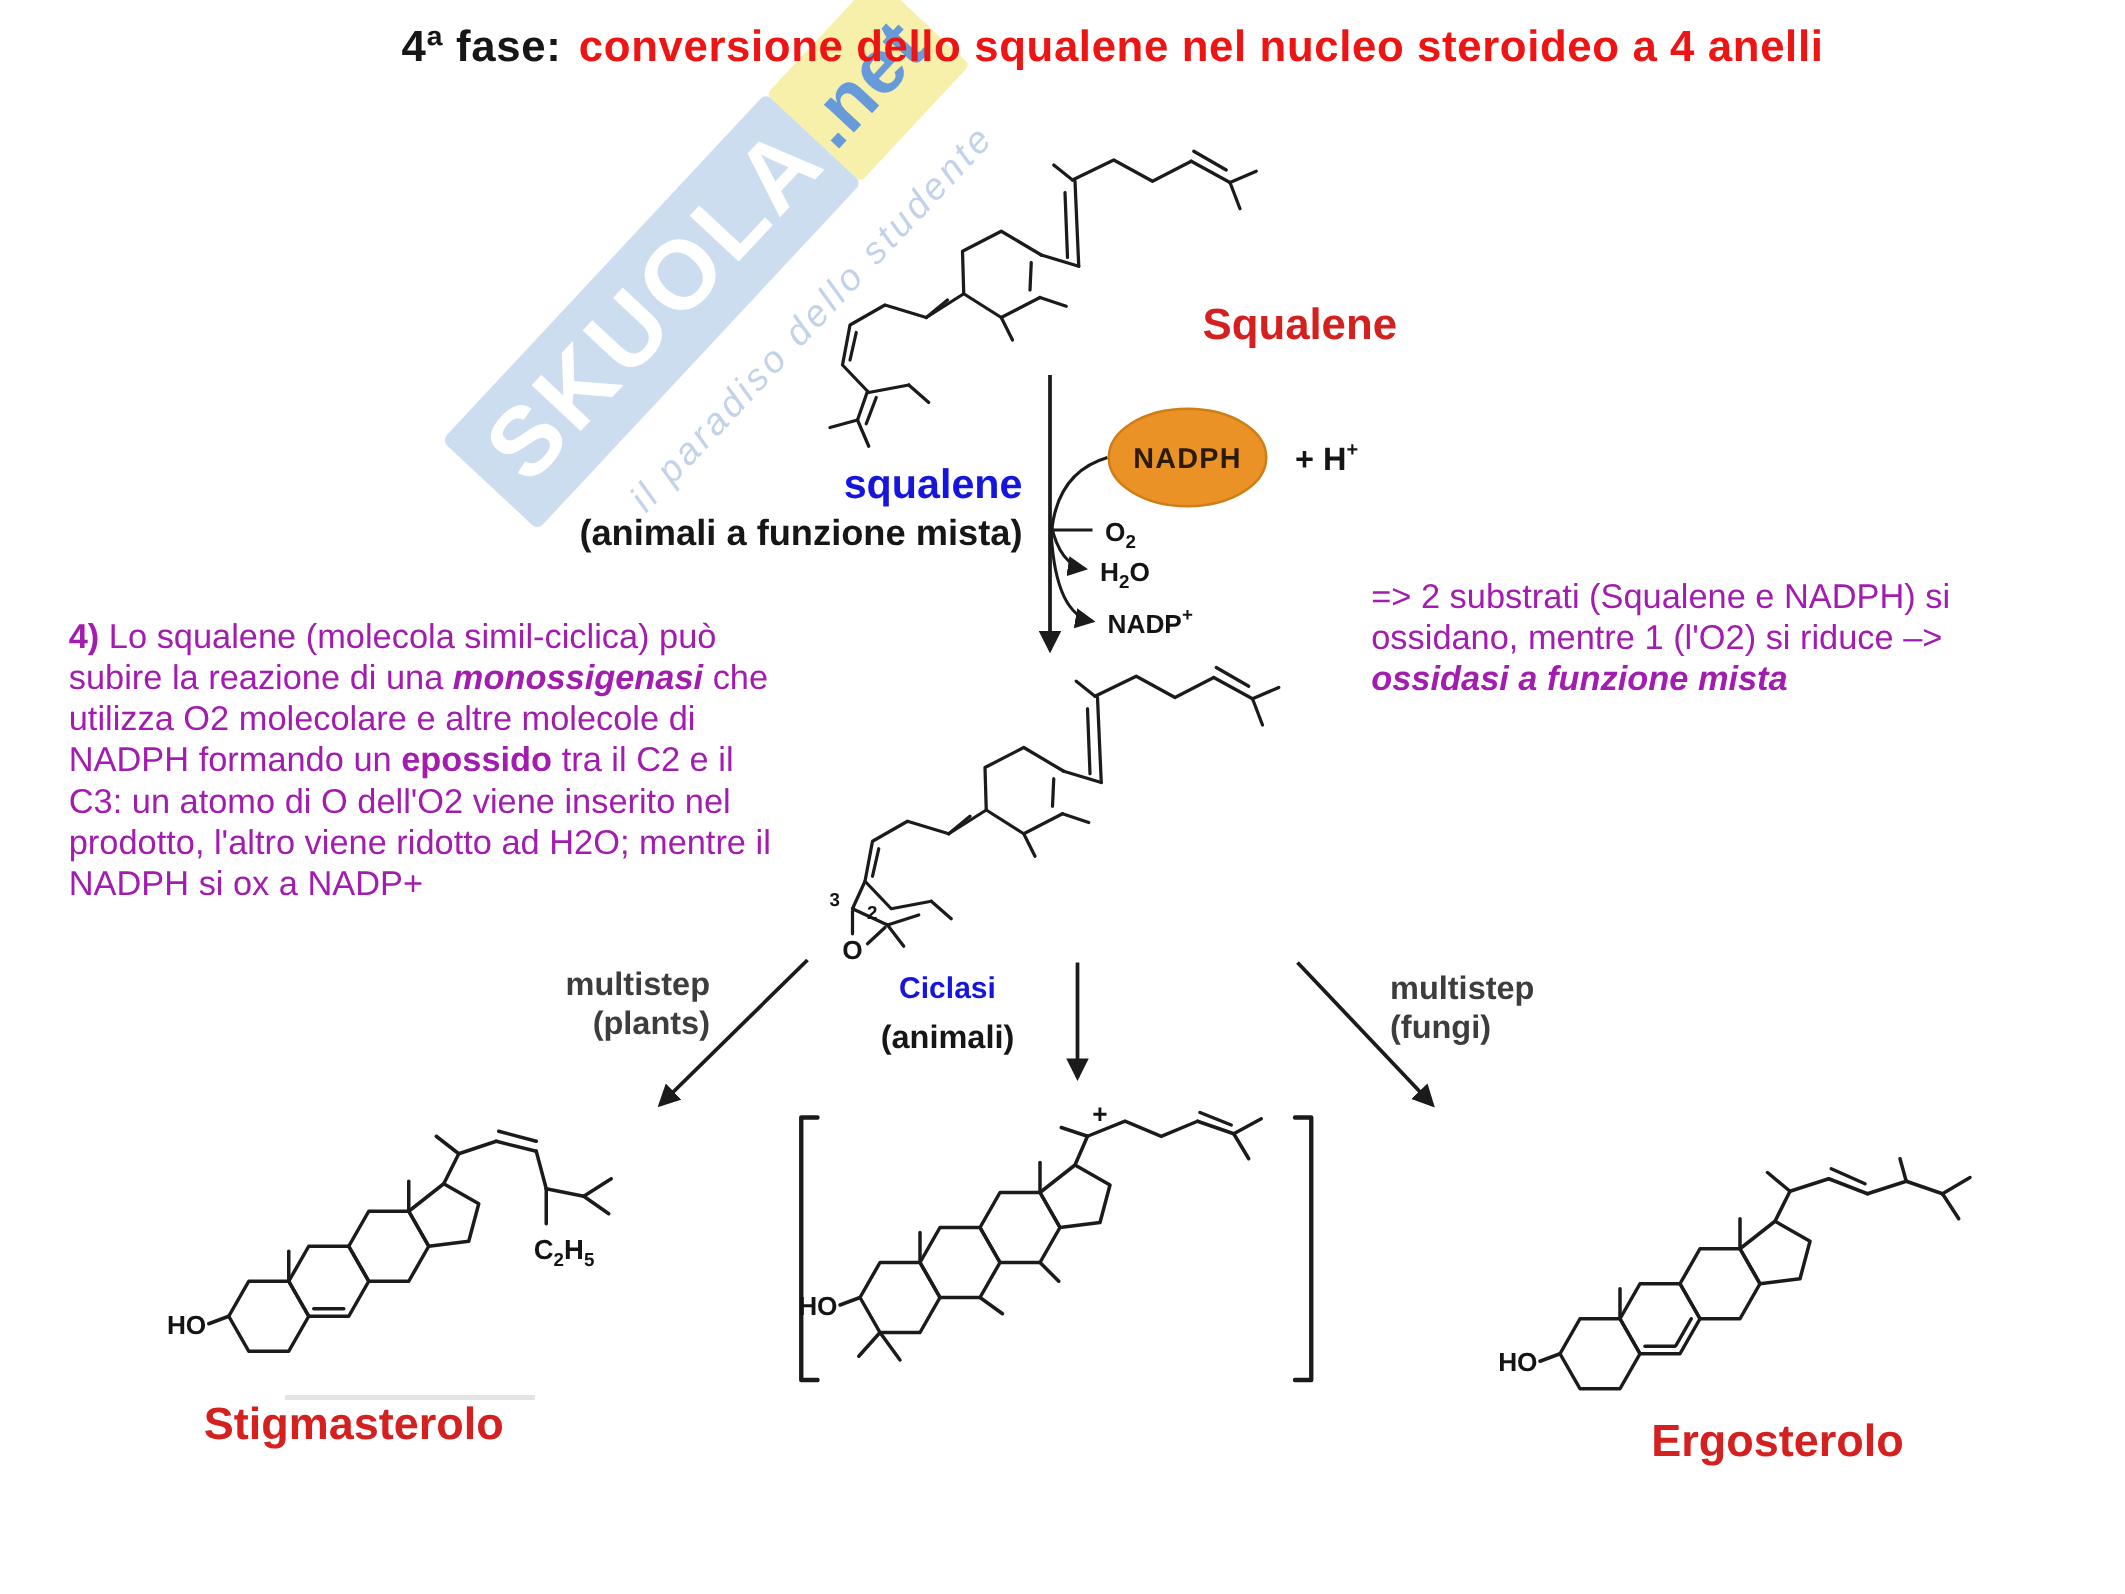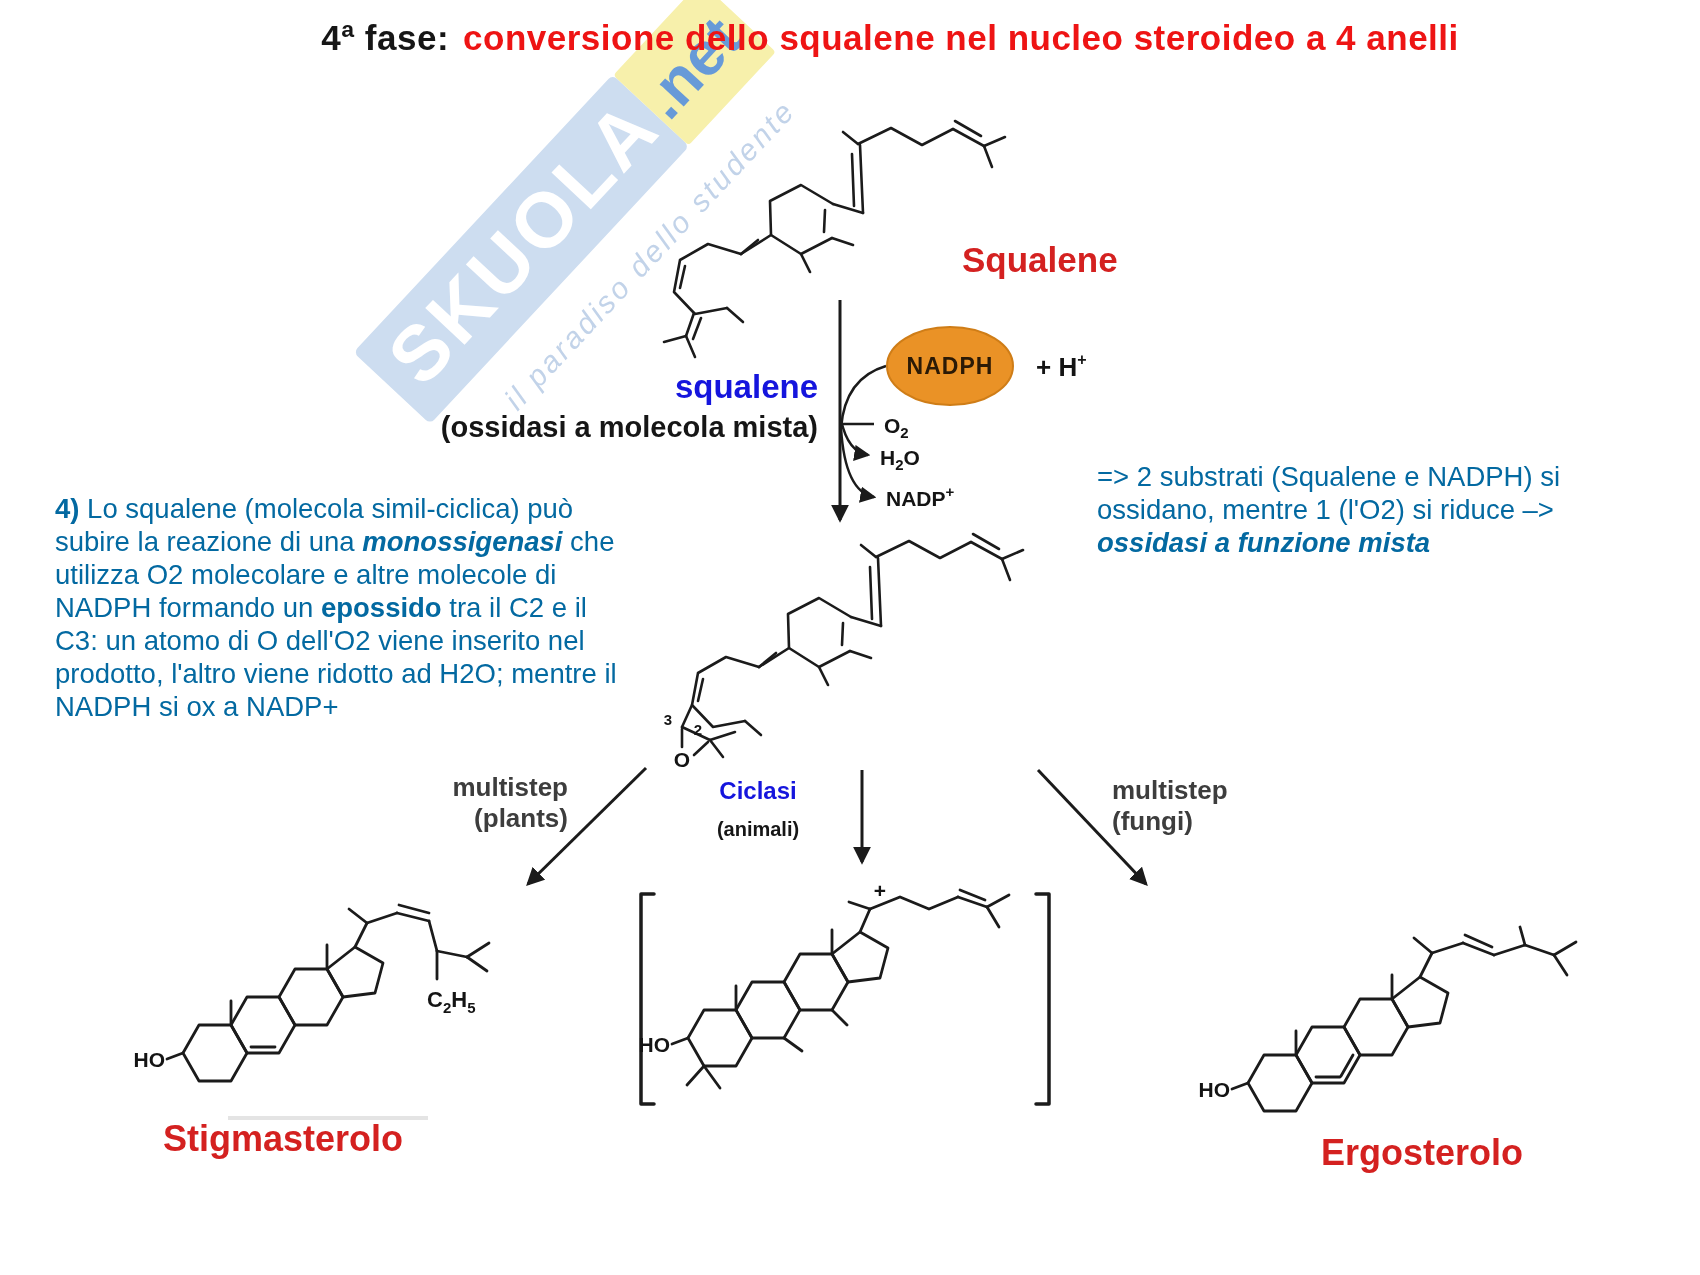--- a/index.html
+++ b/index.html
@@ -38,32 +38,32 @@
   .red-label{color:#d42120;font-weight:bold;}
   .squalene-label{left:962px;top:240px;font-size:35px;}
   .epoxide-label{left:908px;top:680px;font-size:34px;letter-spacing:1px;}
   .stigmasterol-label{left:147px;top:1118px;width:272px;text-align:center;font-size:36px;}
   .ergosterol-label{left:1292px;top:1132px;width:260px;text-align:center;font-size:36px;}
 
   .enzyme{left:440px;top:366px;width:378px;text-align:right;line-height:41px;}
   .enzyme .e-blue{color:#1515dd;font-size:33px;font-weight:bold;display:block;}
   .enzyme .e-note{color:#161616;font-size:29px;font-weight:bold;display:block;}
 
-  .note{font-size:27.5px;line-height:33px;color:#0369a1;}
+  .note{font-size:27.5px;line-height:33px;color:#a21caf;}
   .left-note{left:55px;top:492px;width:578px;}
   .right-note{left:1097px;top:460px;width:486px;}
   .b{font-weight:bold;}
   .bi{font-weight:bold;font-style:italic;}
 
   .branch{font-weight:bold;line-height:31px;}
   .branch-gray{color:#3d3d3d;font-size:26px;}
   .branch-left{left:385px;top:772px;width:183px;text-align:right;}
   .branch-center{left:668px;top:772px;width:180px;text-align:center;line-height:38px;}
   .branch-center .c-blue{color:#1515dd;font-size:24px;font-weight:bold;display:block;}
-  .branch-center .c-black{color:#161616;font-size:20px;font-weight:bold;display:block;}
+  .branch-center .c-black{color:#161616;font-size:26px;font-weight:bold;display:block;}
   .branch-right{left:1112px;top:775px;width:183px;text-align:left;}
 </style>
 </head>
 <body>
 
 <div class="page">
 
   <div class="wm">
     <span class="wm-brand">SKUOLA</span>
       <span class="wm-tld">.net</span>
@@ -223,21 +223,21 @@
   </svg>
 
   <div class="abs title">
     <span class="t-prefix">4ª fase:</span><span class="t-main">conversione dello squalene nel nucleo steroideo a 4 anelli</span>
   </div>
 
   <div class="abs red-label squalene-label">Squalene</div>
 
   <div class="abs enzyme">
     <span class="e-blue">squalene</span>
-    <span class="e-note">(ossidasi a molecola mista)</span>
+    <span class="e-note">(animali a funzione mista)</span>
   </div>
 
   <div class="abs note left-note">
     <span class="b">4)</span><span> Lo squalene (molecola simil-ciclica) può subire la reazione di una </span><span class="bi">monossigenasi</span><span> che utilizza O2 molecolare e altre molecole di NADPH formando un </span><span class="b">epossido</span><span> tra il C2 e il C3: un atomo di O dell'O2 viene inserito nel prodotto, l'altro viene ridotto ad H2O; mentre il NADPH si ox a NADP+</span>
   </div>
 
   <div class="abs note right-note">
     <span>=&gt; 2 substrati (Squalene e NADPH) si ossidano, mentre 1 (l'O2) si riduce –&gt; </span><span class="bi">ossidasi a funzione mista</span>
   </div>
 

